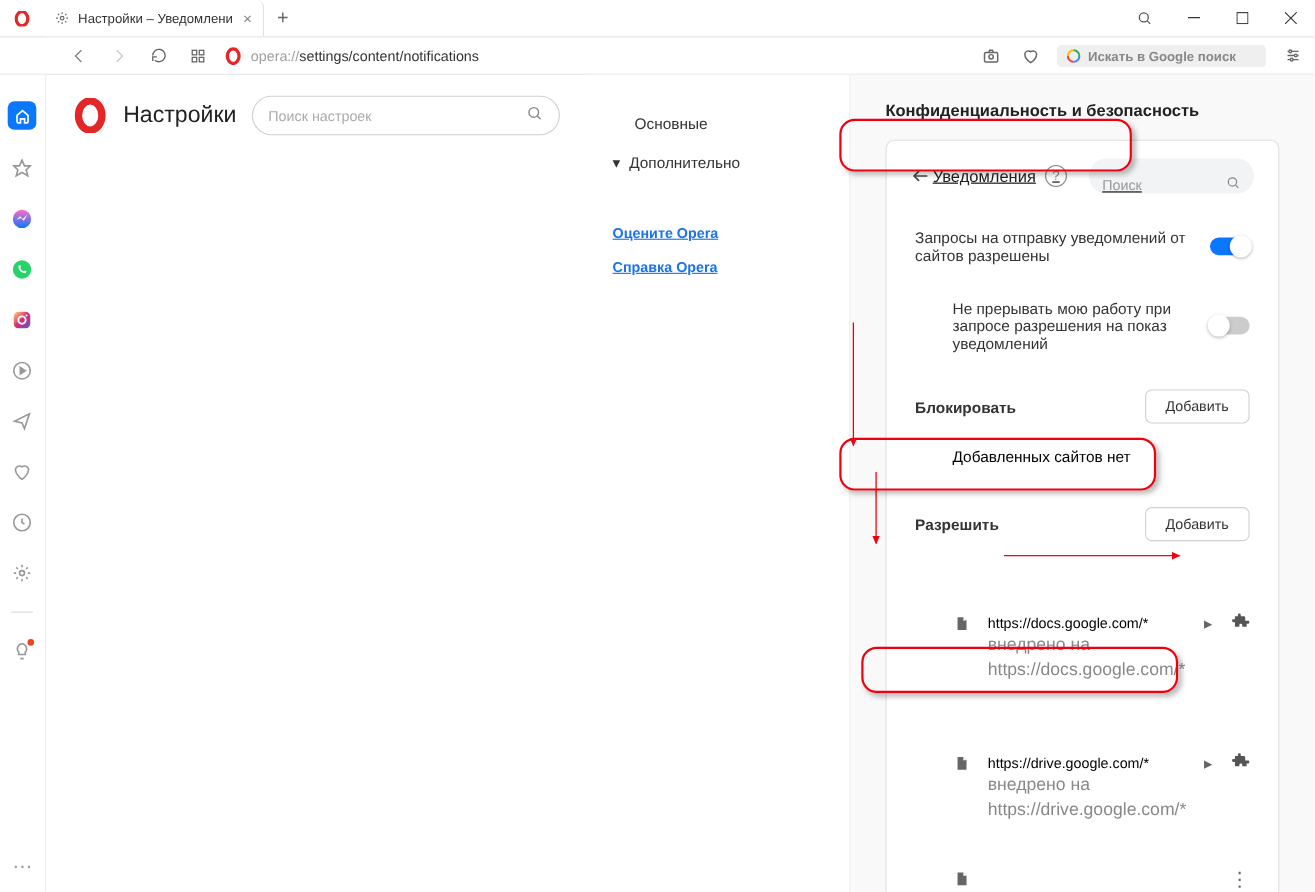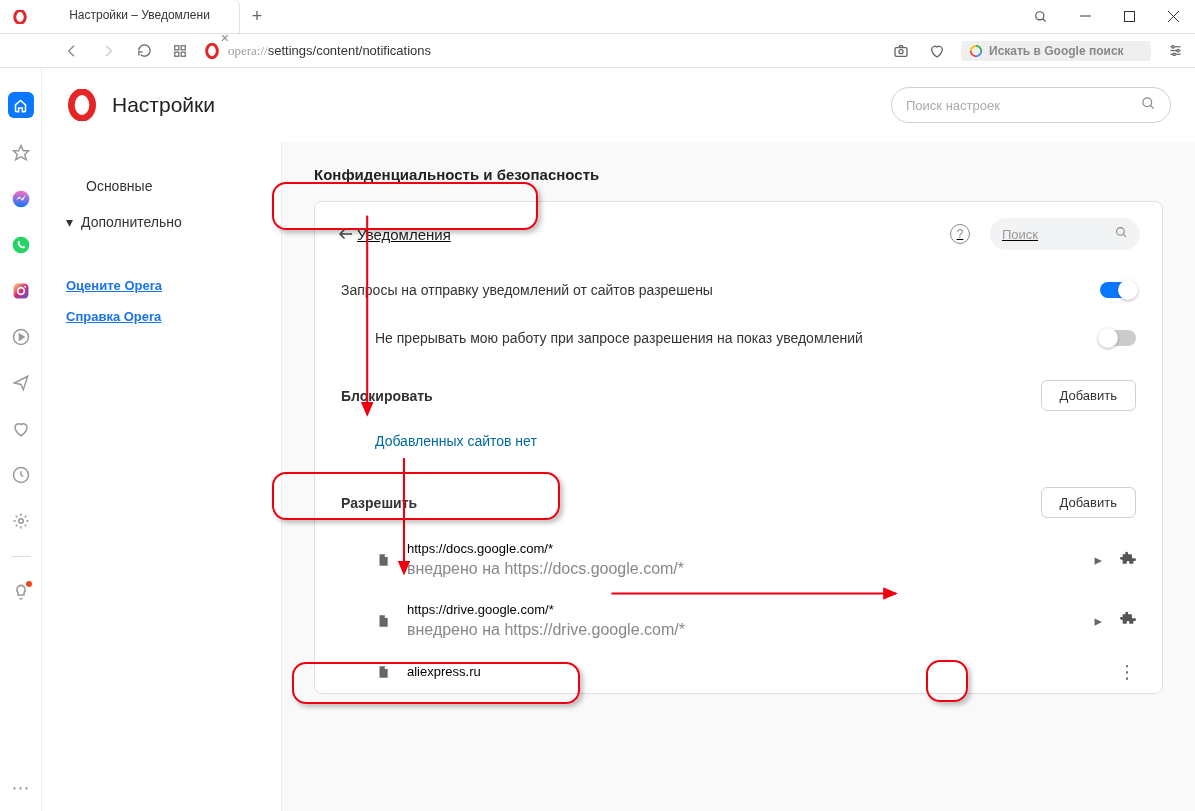--- a/index.html
+++ b/index.html
@@ -1,77 +1,77 @@
 <!DOCTYPE html>
 <html><head>
 <meta charset="utf-8">
 <style>
 * { box-sizing: border-box; margin: 0; padding: 0; font-family: -apple-system, BlinkMacSystemFont, "Segoe UI", Arial, sans-serif; }
 html, body { width: 1195px; height: 811px; overflow: hidden; background: #fff; }
 
 
 .titlebar { height: 34px; background: #fff; display: flex; align-items: stretch; border-bottom: 1px solid #e0e0e0; }
 .opera-logo-small { width: 40px; display: flex; align-items: center; justify-content: center; }
-.tab { display: flex; align-items: center; gap: 8px; padding: 0 10px; background: #fff; border-right: 1px solid #e0e0e0; font-size: 12px; color: #333; min-width: 200px; position: relative; border-top-left-radius: 6px; border-top-right-radius: 6px; flex-direction: column;}
+.tab { display: flex; align-items: center; gap: 8px; padding: 0 10px; background: #fff; border-right: 1px solid #e0e0e0; font-size: 12px; color: #333; min-width: 200px; position: relative; border-top-left-radius: 6px; border-top-right-radius: 6px;}
 .tab .tab-close { margin-left: auto; color: #888; font-size: 14px; }
 .newtab { width: 34px; display: flex; align-items: center; justify-content: center; color: #666; font-size: 18px; }
 .win-controls { margin-left: auto; display: flex; align-items: center; }
 .win-btn { width: 44px; height: 34px; display: flex; align-items: center; justify-content: center; color: #444; }
 
 .toolbar { height: 34px; display: flex; align-items: center; padding: 0 8px; gap: 12px; border-bottom: 1px solid #e5e5e5; }
 .nav-btn { width: 24px; height: 24px; display: flex; align-items: center; justify-content: center; color: #666; border-radius: 4px; }
 .addr { flex: 1; display: flex; align-items: center; gap: 8px; font-size: 13px; color: #333; }
-.addr .dim { color: #9e9e9e; font-family: Liberation Serif, serif; }
+.addr .dim { color: #9e9e9e; }
 .right-tools { display: flex; align-items: center; gap: 12px; }
 .google-search { display: flex; align-items: center; gap: 6px; background: #efefef; border-radius: 4px; padding: 3px 8px; font-size: 12px; color: #888; width: 190px; font-weight: bold; }
 
 
 .main { display: flex; height: calc(811px - 34px - 34px); }
 .left-rail { width: 42px; background: #fff; border-right: 1px solid #eee; display: flex; flex-direction: column; align-items: center; padding-top: 24px; gap: 24px; position: relative; }
 .rail-icon { width: 22px; height: 22px; display: flex; align-items: center; justify-content: center; color: #888; border-radius: 4px; font-size: 18px; }
 .rail-icon.home { background: #0a77ff; color: #fff; width: 26px; height: 26px; border-radius: 6px; }
 .rail-bottom { margin-top: auto; margin-bottom: 12px; color: #999; font-size: 18px; }
 
-.content { flex: 1; display: flex; flex-direction: column; }
+.content { flex: 1; display: flex; }
 
 .header { height: 74px; display: flex; align-items: center; padding: 0 24px; gap: 14px; }
 .opera-big { width: 32px; height: 32px; }
 .header h1 { font-size: 21px; font-weight: 400; color: #222; }
 .settings-search { margin-left: auto; width: 280px; height: 36px; border: 1px solid #d0d0d0; border-radius: 20px; display: flex; align-items: center; padding: 0 14px; font-size: 13px; color: #aaa; }
 .settings-search .mag { margin-left: auto; color: #888; }
 
 .body-row { flex: 1; display: flex; background: #f9f9f9; }
 .settings-nav { width: 240px; padding: 26px 20px; font-size: 14px; color: #333; background:#fff; border-right:1px solid #eee;}
 .nav-item { padding: 10px 4px; display: flex; align-items: center; gap: 8px; font-weight: 500; }
 .nav-link { color: #1a73e8; text-decoration: underline; padding: 8px 4px; display: block; font-size: 13px; font-weight: bold; }
 
 .settings-panel { flex: 1; padding: 24px 32px; overflow: visible; position: relative; }
 .section-title { font-size: 15px; color: #222; font-weight: 600; margin-bottom: 18px; }
 .card { background: #fff; border-radius: 8px; border: 1px solid #e0e0e0; padding: 0; position: relative; }
 .card-header { display: flex; align-items: center; padding: 16px 22px; gap: 2px; text-decoration: underline; }
 .back-arrow { width: 18px; height: 18px; }
 .card-header h2 { font-size: 15px; font-weight: 500; color: #222; flex: 1; }
 .help-icon { width: 20px; height: 20px; border: 1.5px solid #888; border-radius: 50%; display: flex; align-items: center; justify-content: center; font-size: 12px; color: #888; margin-right: 18px; }
-.inner-search { width: 150px; height: 32px; background: #f1f3f4; border-radius: 16px; display: flex; align-items: center; padding: 0 12px; font-size: 13px; color: #999; }
+.inner-search { width: 150px; height: 32px; background: #f1f3f4; border-radius: 16px; display: flex; align-items: flex-end; padding: 0 12px; font-size: 13px; color: #999; }
 
 .row { display: flex; align-items: center; padding: 16px 26px; font-size: 14px; color: #333; }
 .row.indent { padding-left: 60px; }
 .row-label { flex: 1; }
 .toggle { width: 36px; height: 16px; background: #0a77ff; border-radius: 10px; position: relative; }
 .toggle::after { content: ''; position: absolute; right: -2px; top: -2px; width: 20px; height: 20px; background: #fff; border-radius: 50%; box-shadow: 0 1px 3px rgba(0,0,0,.3); }
 .toggle.off { background: #ccc; }
 .toggle.off::after { left: -2px; right: auto; }
 
 .sect-head { display: flex; align-items: center; padding: 18px 26px 12px; font-size: 14px; font-weight: 600; color: #333; }
 .add-btn { margin-left: auto; padding: 7px 18px; border: 1px solid #d0d0d0; border-radius: 6px; font-size: 13px; color: #333; background: #fff; }
-.empty-text { padding: 10px 26px 20px 60px; font-size: 14px; color: #0369a1; }
+.empty-text { padding: 10px 26px 20px 60px; font-size: 14px; color: #000000; }
 
 .site-row { display: flex; align-items: center; padding: 10px 26px 10px 60px; gap: 16px; font-size: 13px; position: relative; }
 .site-icon { width: 16px; height: 16px; display: flex; align-items: center; justify-content: center; color: #666; }
-.site-text { flex: 1; line-height: 1.4; }
+.site-text { flex: 1; line-height: 1.4; margin-top: 44px; }
 .site-text .sub { color: #888; font-size: 16px; }
 .site-actions { display: flex; align-items: center; gap: 18px; color: #666; font-size: 15px; }
 
 
 .anno { position: absolute; pointer-events: none; z-index: 15; }
 .box { border: 2.5px solid #e01; border-radius: 14px; box-shadow: 3px 3px 5px rgba(0,0,0,.25); }
 svg.arrows { position: absolute; top: 0; left: 0; width: 100%; height: 100%; pointer-events: none; z-index: 14; }
 
 .opera-o { width: 14px; height: 14px; }
 .gear { width: 13px; height: 13px; }

